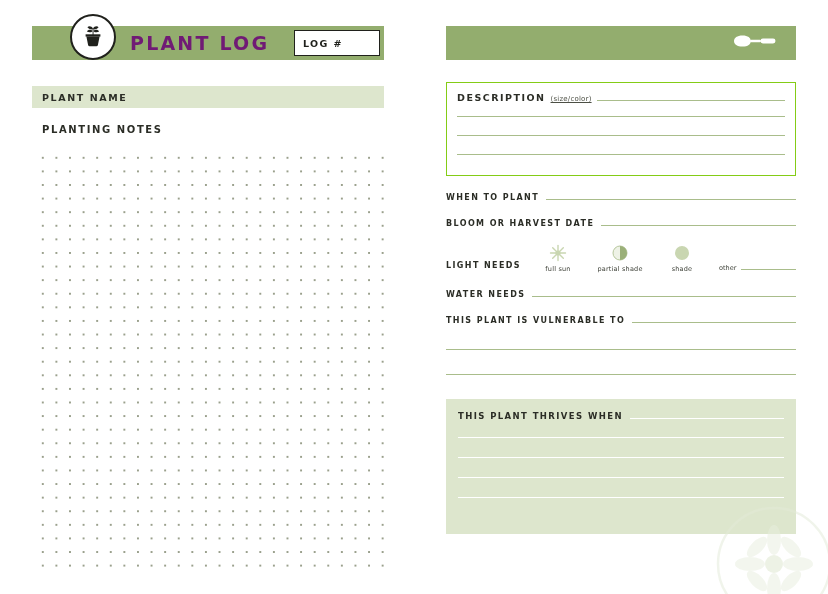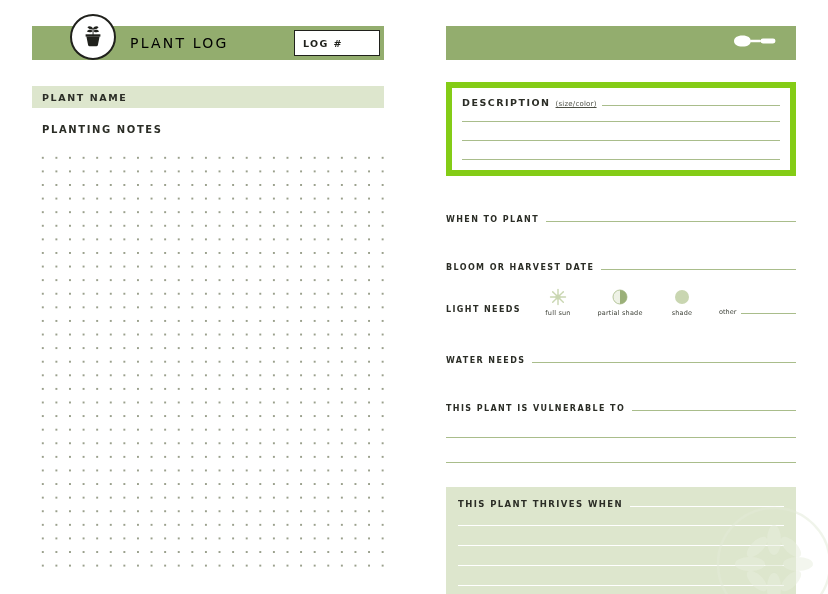--- a/index.html
+++ b/index.html
@@ -45,24 +45,24 @@
     align-items: center;
     justify-content: center;
   }
   .logo-badge svg { display: block; }
   .plant-log-title {
     position: absolute;
     left: 98px;
     top: 50%;
     transform: translateY(-50%);
     font-family: "DejaVu Sans", sans-serif;
-    font-weight: normal;
-    font-size: 14px;
+    font-weight: bold;
+    font-size: 19px;
     letter-spacing: 2.2px;
-    color: #000000;
+    color: #701a75;
   }
   .log-num-box {
     position: absolute;
     right: 4px;
     top: 4px;
     bottom: 4px;
     width: 86px;
     background: #ffffff;
     border: 1.5px solid #20211c;
     display: flex;
@@ -124,21 +124,21 @@
   }
   .trowel {
     position: absolute;
     right: 18px;
     top: 50%;
     transform: translateY(-50%);
   }
   .desc-box {
     margin-top: 22px;
     height: 94px;
-    border: 6px solid #84cc16;
+    border: 1px solid #84cc16;
     position: relative;
     padding: 9px 10px 0 10px;
   }
   .desc-head {
     display: flex;
     align-items: baseline;
     gap: 5px;
   }
   .desc-title {
     font-family: "DejaVu Sans", sans-serif;
@@ -175,21 +175,20 @@
     gap: 7px;
     margin-top: 17px;
   }
   .field .flabel {
     font-family: "DejaVu Sans", sans-serif;
     font-size: 8px;
     letter-spacing: 1.4px;
     font-weight: bold;
     color: #2b2d26;
     white-space: nowrap;
-    margin-top: 22px;
   }
   .field .frule {
     flex: 1;
     height: 1px;
     background: #a9bd8b;
     margin-bottom: 2px;
   }
 
   .light-row {
     display: flex;

